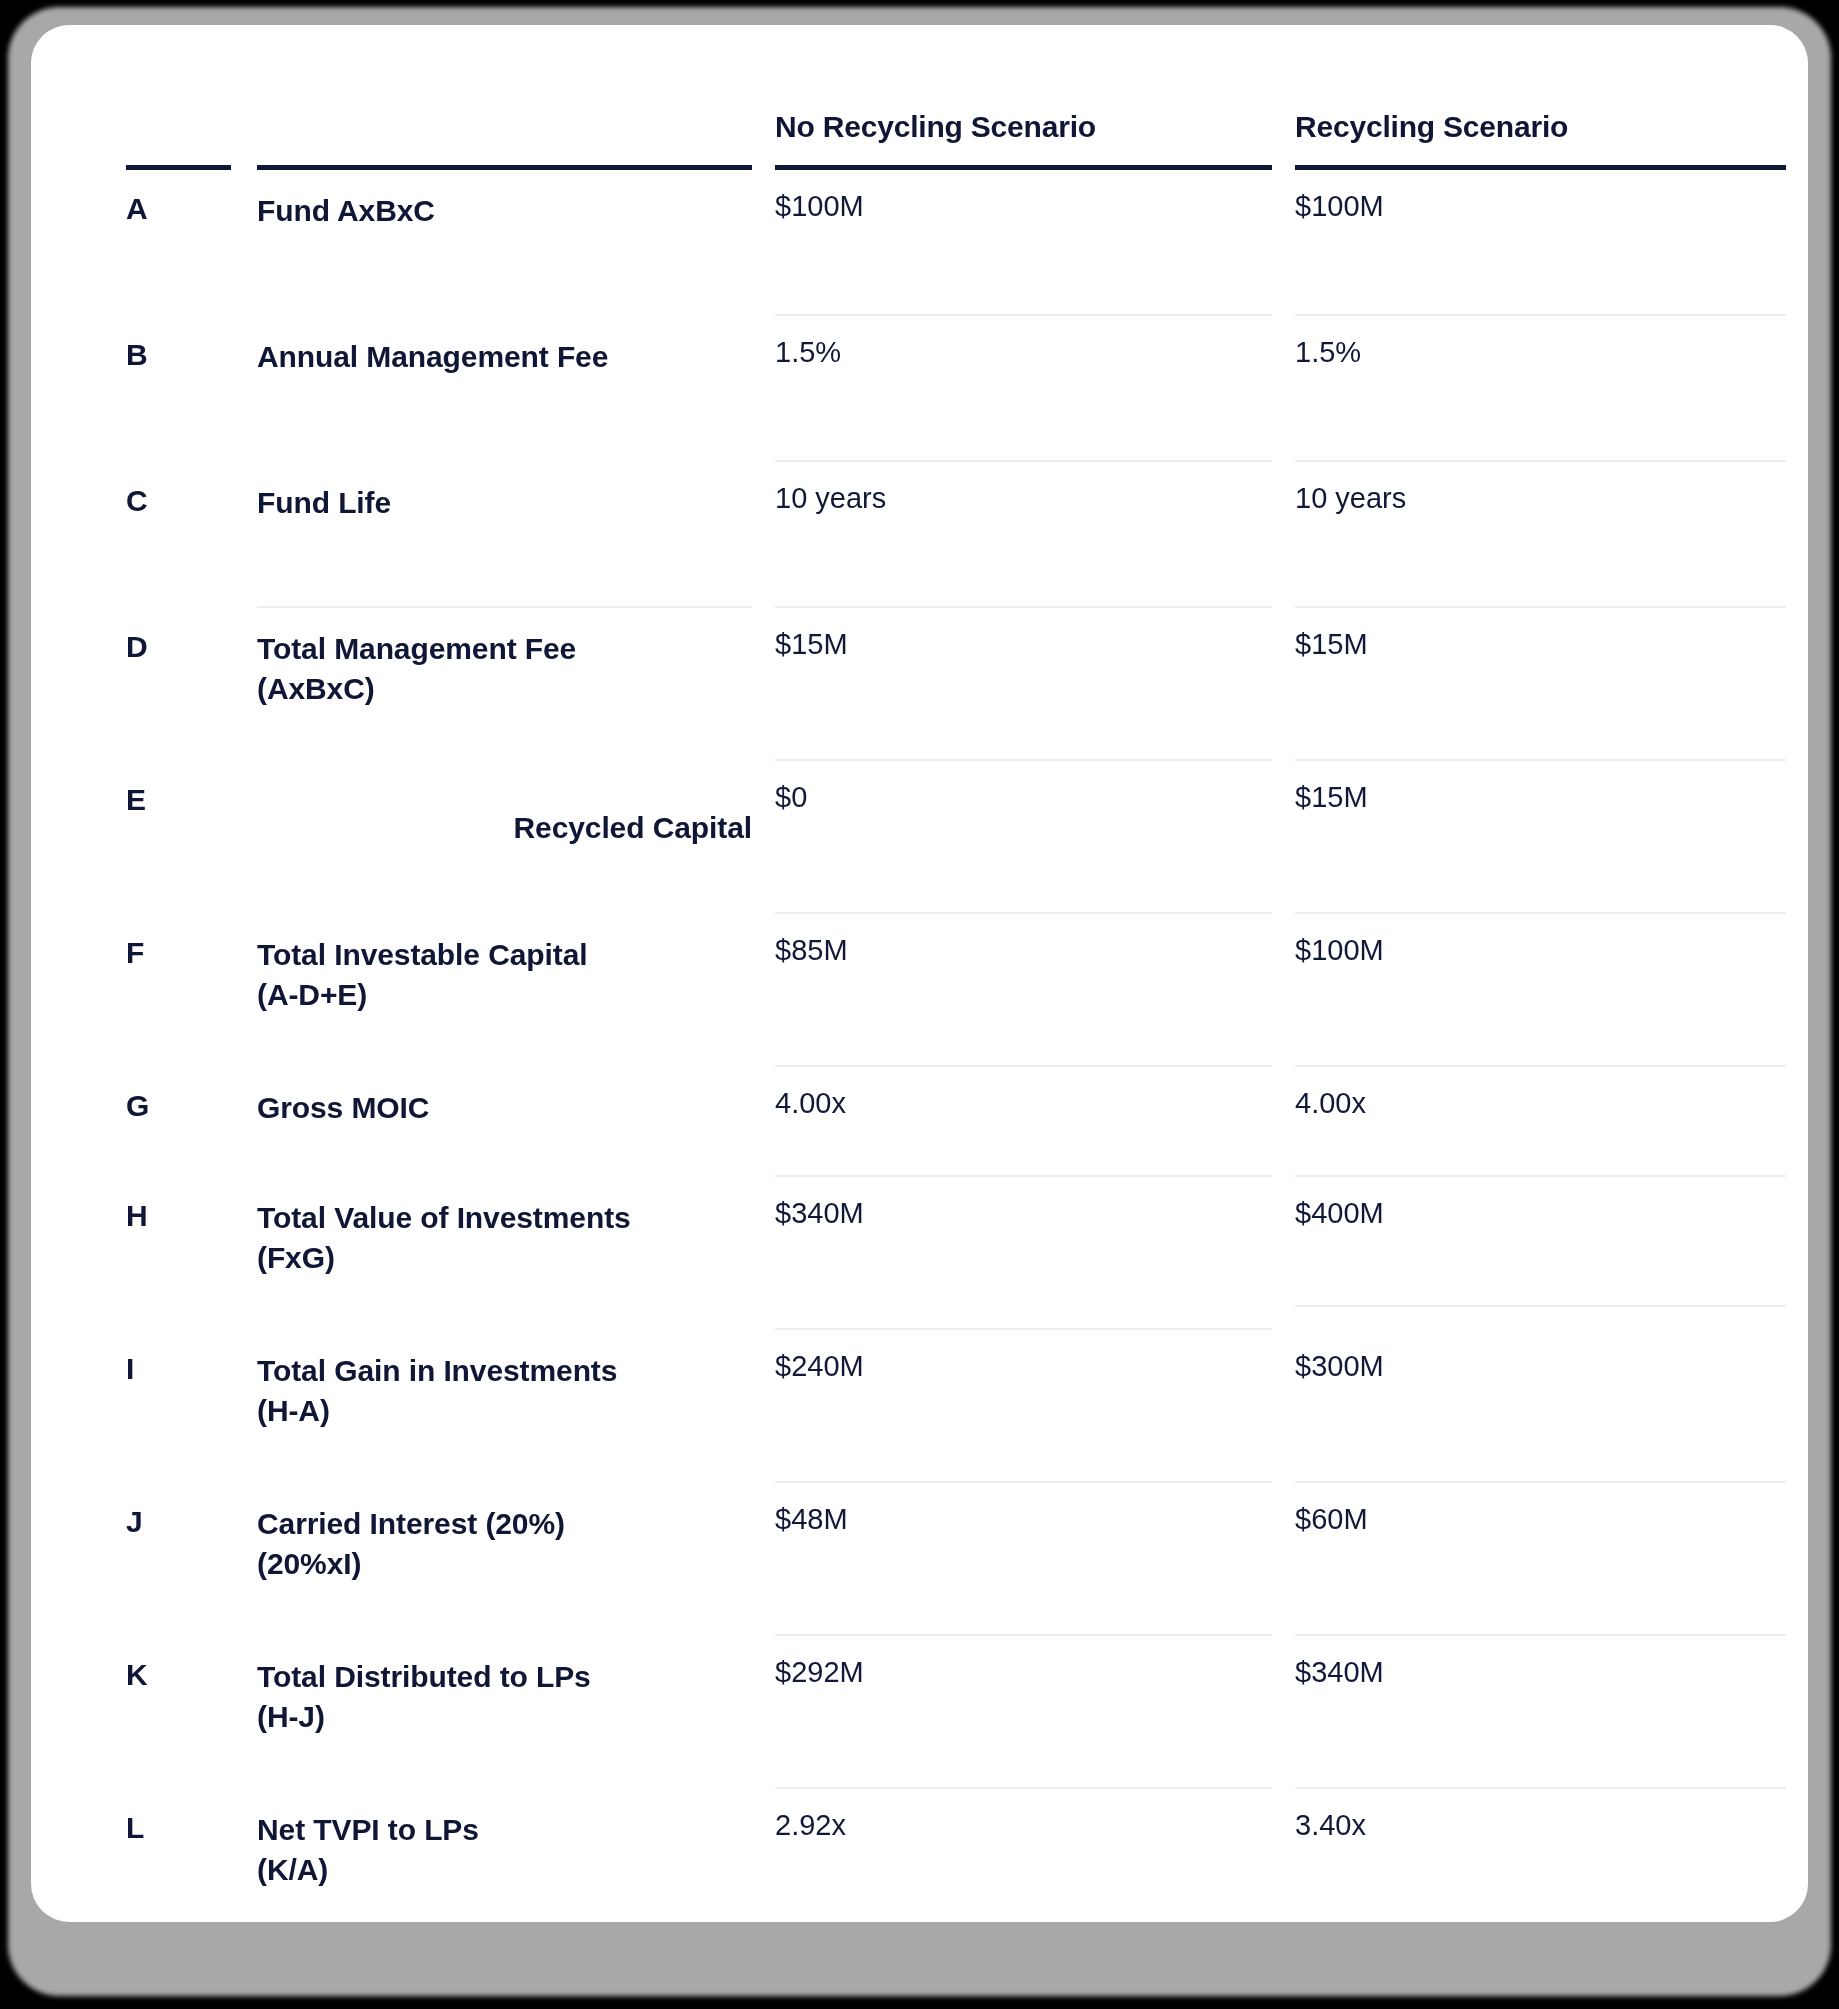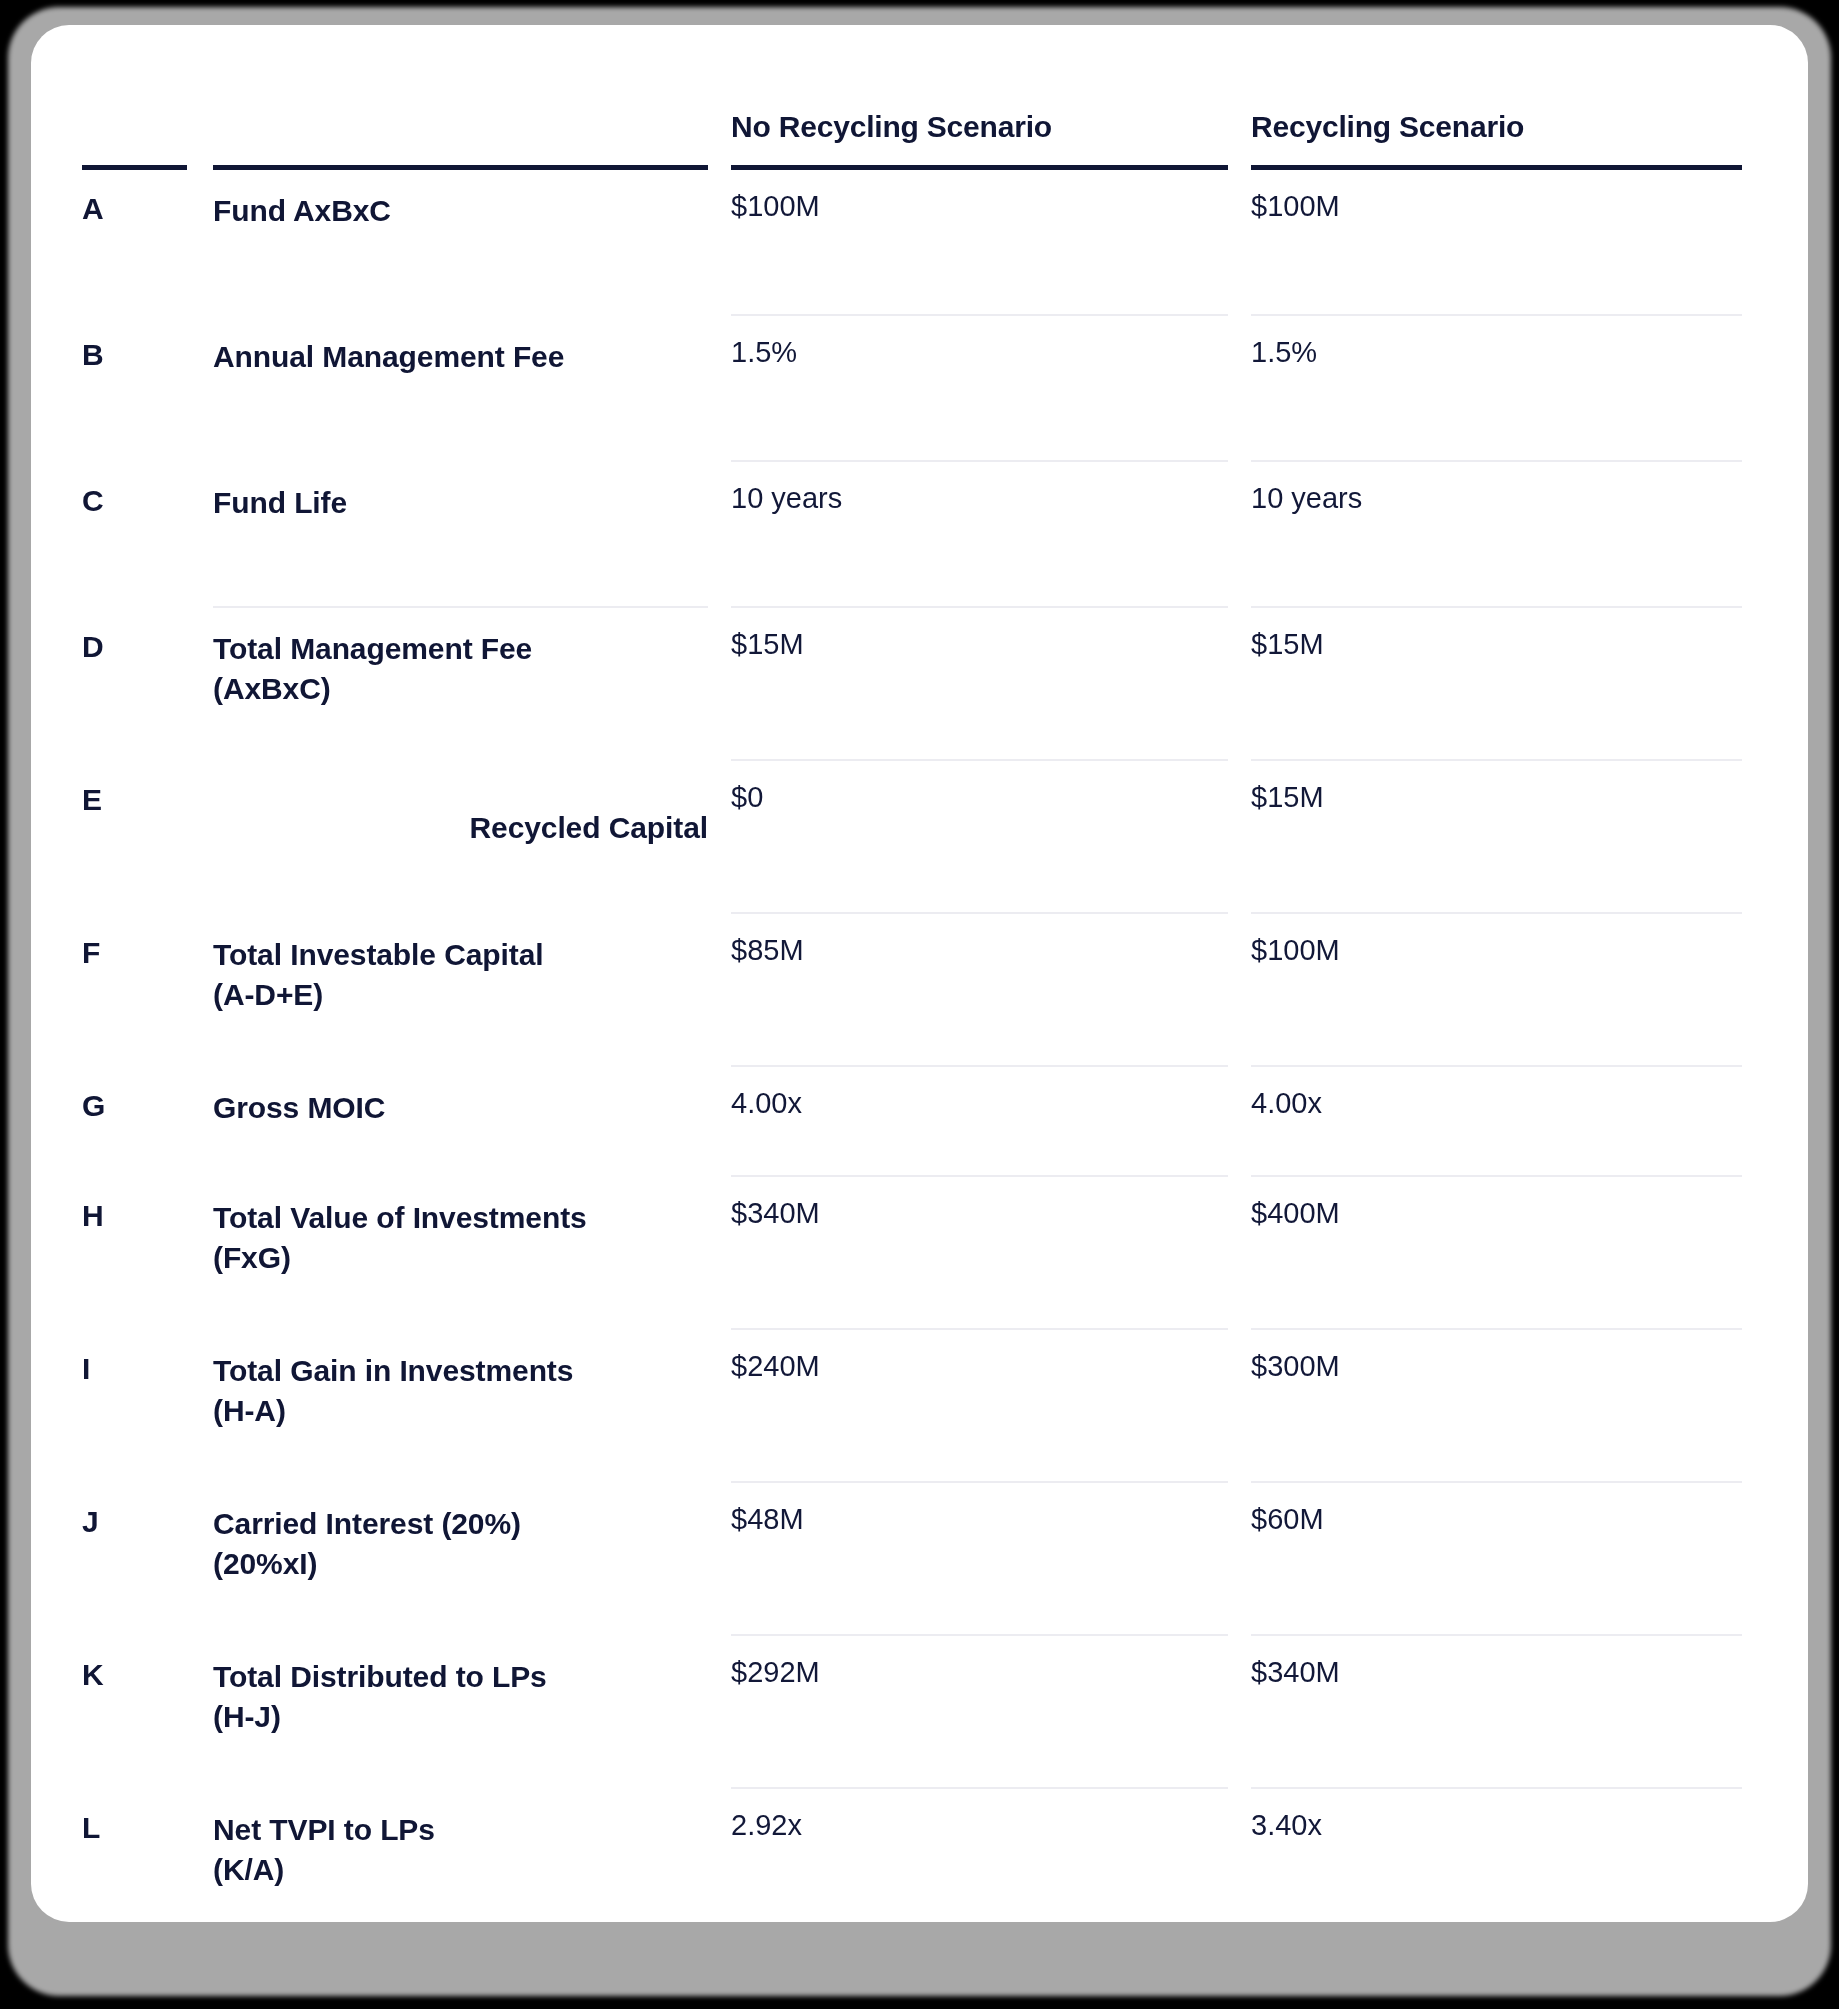--- a/index.html
+++ b/index.html
@@ -50,20 +50,21 @@
     position: absolute;
     left: 51px;
     top: 24.5px;
     width: 1710px;
   }
 
   .row {
     display: grid;
     grid-template-columns: 105px 26px 495px 23px 497px 23px 491px;
     align-items: start;
+    margin-left: 44px;
   }
   .head-text {
     font-size: 30px;
     font-weight: 700;
     color: #101635;
     letter-spacing: -0.2px;
     line-height: 1.18;
     white-space: nowrap;
   }
   .rule {
@@ -311,21 +312,21 @@
             <div class="rowbox" style="height: 153px;">
               <div class="c-label">Total Value of Investments<div>(FxG)</div></div>
               <div class="divline none"></div>
             </div>
             <div class="rowbox" style="height: 153px;"></div>
             <div class="rowbox" style="height: 153px;">
               <div class="c-val">$340M</div>
               <div class="divline"></div>
             </div>
             <div class="rowbox" style="height: 153px;"></div>
-            <div class="rowbox" style="height: 153px; gap: 42px;">
+            <div class="rowbox" style="height: 130px; gap: 42px;">
               <div class="c-val">$400M</div>
               <div class="divline"></div>
             </div>
           </div>
           <div class="row brow">
             <div class="rowbox" style="height: 153px;">
               <div class="c-letter">I</div>
               <div class="divline none"></div>
             </div>
             <div class="rowbox" style="height: 153px;"></div>

